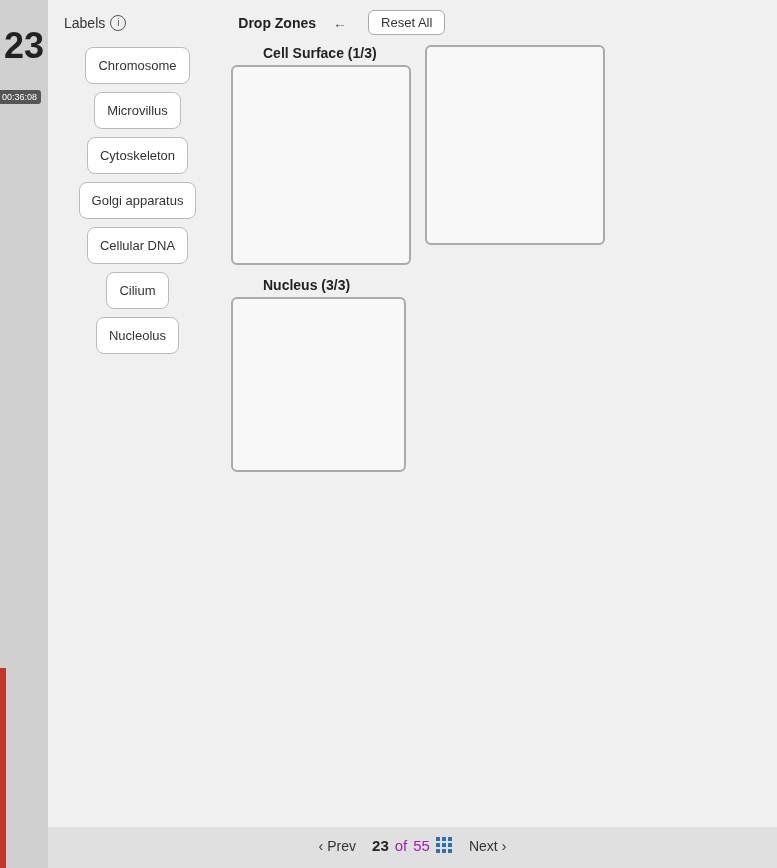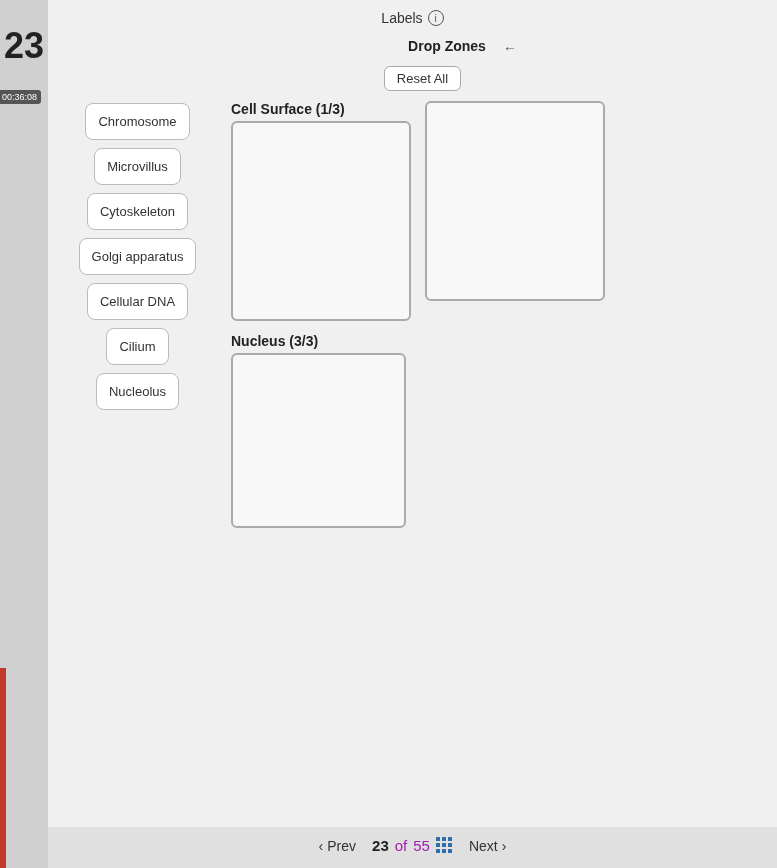--- a/index.html
+++ b/index.html
@@ -58,21 +58,20 @@
       padding: 0;
     }
 
     
     .toolbar {
       display: flex;
       align-items: center;
       padding: 10px 16px 8px 16px;
       gap: 12px;
       background: #f0f0f0;
-      flex-direction: column;
     }
     .toolbar-labels {
       display: flex;
       align-items: center;
       gap: 5px;
       font-size: 14px;
       font-weight: 500;
       color: #333;
     }
     .info-icon {
@@ -102,21 +101,21 @@
     }
     .reset-all-btn {
       background: #fff;
       border: 1.5px solid #aaa;
       border-radius: 6px;
       padding: 4px 12px;
       font-size: 13px;
       color: #333;
       cursor: pointer;
       font-weight: 500;
-      margin-left: 20px;
+      margin-left: 9px;
     }
 
     
     .body-area {
       display: flex;
       flex: 1;
       padding: 0 16px 0 12px;
       gap: 0;
     }
 
@@ -157,20 +156,21 @@
     }
     .drop-zone-wrapper {
       display: flex;
       flex-direction: column;
       gap: 4px;
     }
     .drop-zone-label {
       font-size: 14px;
       font-weight: 600;
       color: #222;
+      margin-left: 32px;
     }
     .drop-zone-box {
       background: #f8f8f8;
       border: 2px solid #aaa;
       border-radius: 6px;
     }
     .drop-zone-large {
       width: 180px;
       height: 200px;
     }

